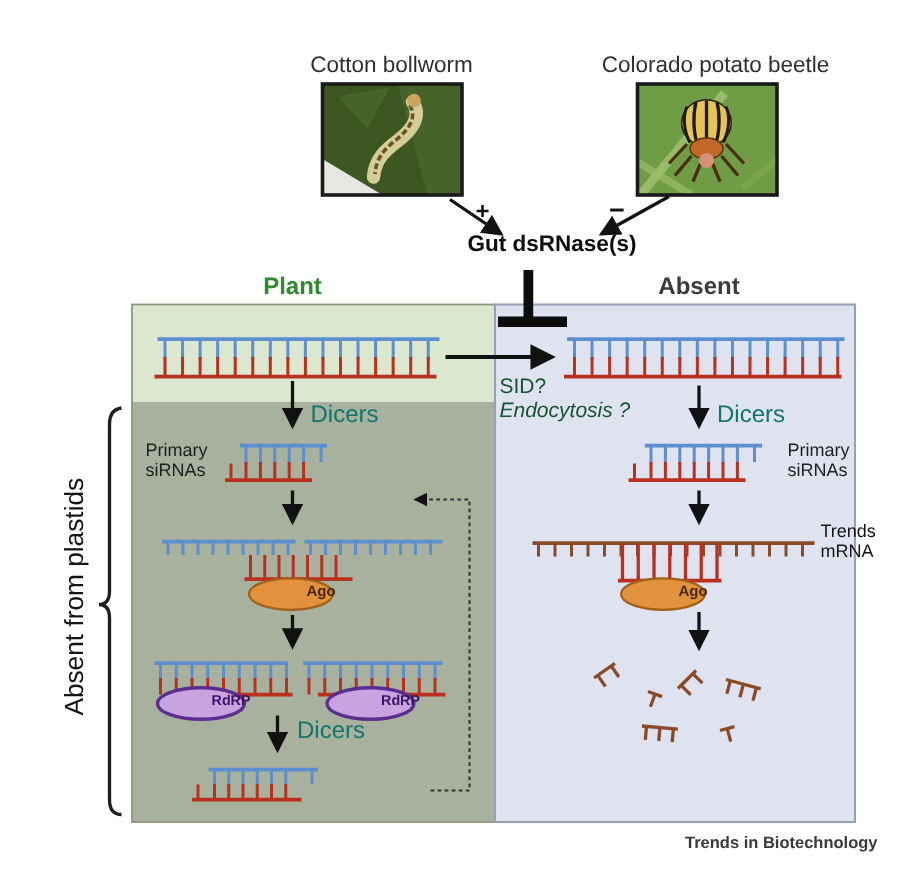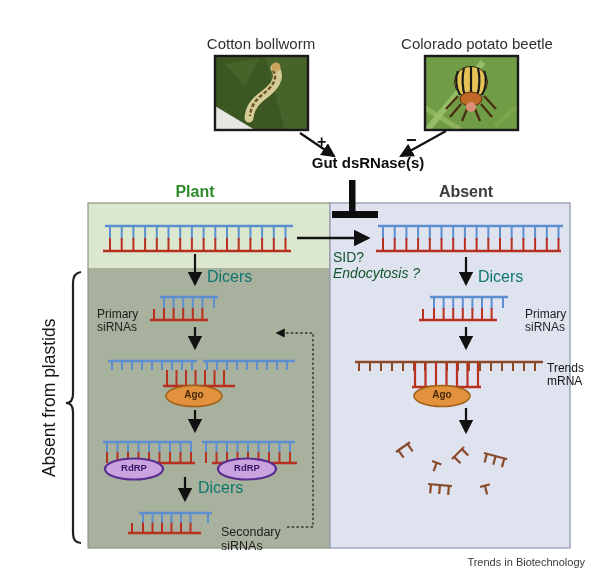--- a/index.html
+++ b/index.html
@@ -6,26 +6,26 @@
   #fig{position:relative;width:600px;height:582px;background:#ffffff;overflow:hidden;
        font-family:"Liberation Sans",sans-serif;}
   #diagram{position:absolute;left:0;top:0;}
   .lbl{position:absolute;color:#2b2b2b;line-height:1.12;white-space:pre-line;}
   .ctr{text-align:center;}
   .organism{font-size:15px;top:36px;color:#2f2f2f;}
   .sign{font-weight:bold;font-size:16px;color:#111;}
   .enzyme{font-weight:bold;font-size:15px;color:#0d0d0d;}
   .panel-title{font-weight:bold;font-size:16px;}
   .step{font-size:16px;color:#0f766e;}
-  .small{font-size:12px;color:#1e1e1e;margin-top:14px;}
+  .small{font-size:12px;color:#1e1e1e;}
   .red-q{font-size:14px;color:#14532d;}
-  .protein{font-weight:bold;text-align:center;}
+  .protein{font-weight:bold;text-align:center;margin-left:20px;}
   .rot{transform:rotate(-90deg);transform-origin:center center;font-size:17.5px;color:#151515;
        width:230px;text-align:center;}
-  .footer{font-weight:normal;font-size:11px;color:#3a3a3a;text-align:right;}
+  .footer{font-weight:bold;font-size:11px;color:#3a3a3a;text-align:right;}
 </style>
 </head>
 <body>
 
 <div id="fig">
 
   <svg id="diagram" width="600" height="582" viewBox="0 0 600 582">
     <defs>
       <marker id="ah" viewBox="0 0 10 10" refX="8.5" refY="5" markerWidth="6.5" markerHeight="6.5" orient="auto-start-reverse">
           <path d="M0,0 L10,5 L0,10 z" fill="#111"></path>
@@ -388,21 +388,20 @@
   <div class="lbl ctr panel-title" style="left:426px;top:183px;width:80px;color:#3c3c3c;">Absent</div>
 
   <div class="lbl rot" style="left:-65px;top:388px;">Absent from plastids</div>
 
   <div class="lbl step" style="left:207px;top:268px;">Dicers</div>
   <div class="lbl small" style="left:97px;top:294px;width:50px;">Primary siRNAs</div>
   <div class="lbl protein" style="left:166px;top:389px;width:56px;font-size:10px;color:#4a2808;">Ago</div>
   <div class="lbl protein" style="left:106px;top:463px;width:56px;font-size:9.5px;color:#3a1266;">RdRP</div>
   <div class="lbl protein" style="left:219px;top:463px;width:56px;font-size:9.5px;color:#3a1266;">RdRP</div>
   <div class="lbl step" style="left:198px;top:479px;">Dicers</div>
-  <div class="lbl small" style="left:221px;top:511px;width:72px;font-size:12.5px;">Secondary siRNAs</div>
 
   <div class="lbl red-q" style="left:333px;top:250px;">SID?</div>
   <div class="lbl red-q" style="left:333px;top:266px;font-style:italic;">Endocytosis ?</div>
   <div class="lbl step" style="left:478px;top:268px;">Dicers</div>
   <div class="lbl small" style="left:525px;top:294px;width:50px;">Primary siRNAs</div>
   <div class="lbl small" style="left:547px;top:348px;width:46px;color:#141414;">Trends mRNA</div>
   <div class="lbl protein" style="left:414px;top:389px;width:56px;font-size:10px;color:#4a2808;">Ago</div>
 
   <div class="lbl footer" style="left:400px;top:556px;width:185px;">Trends in Biotechnology</div>
 </div>

